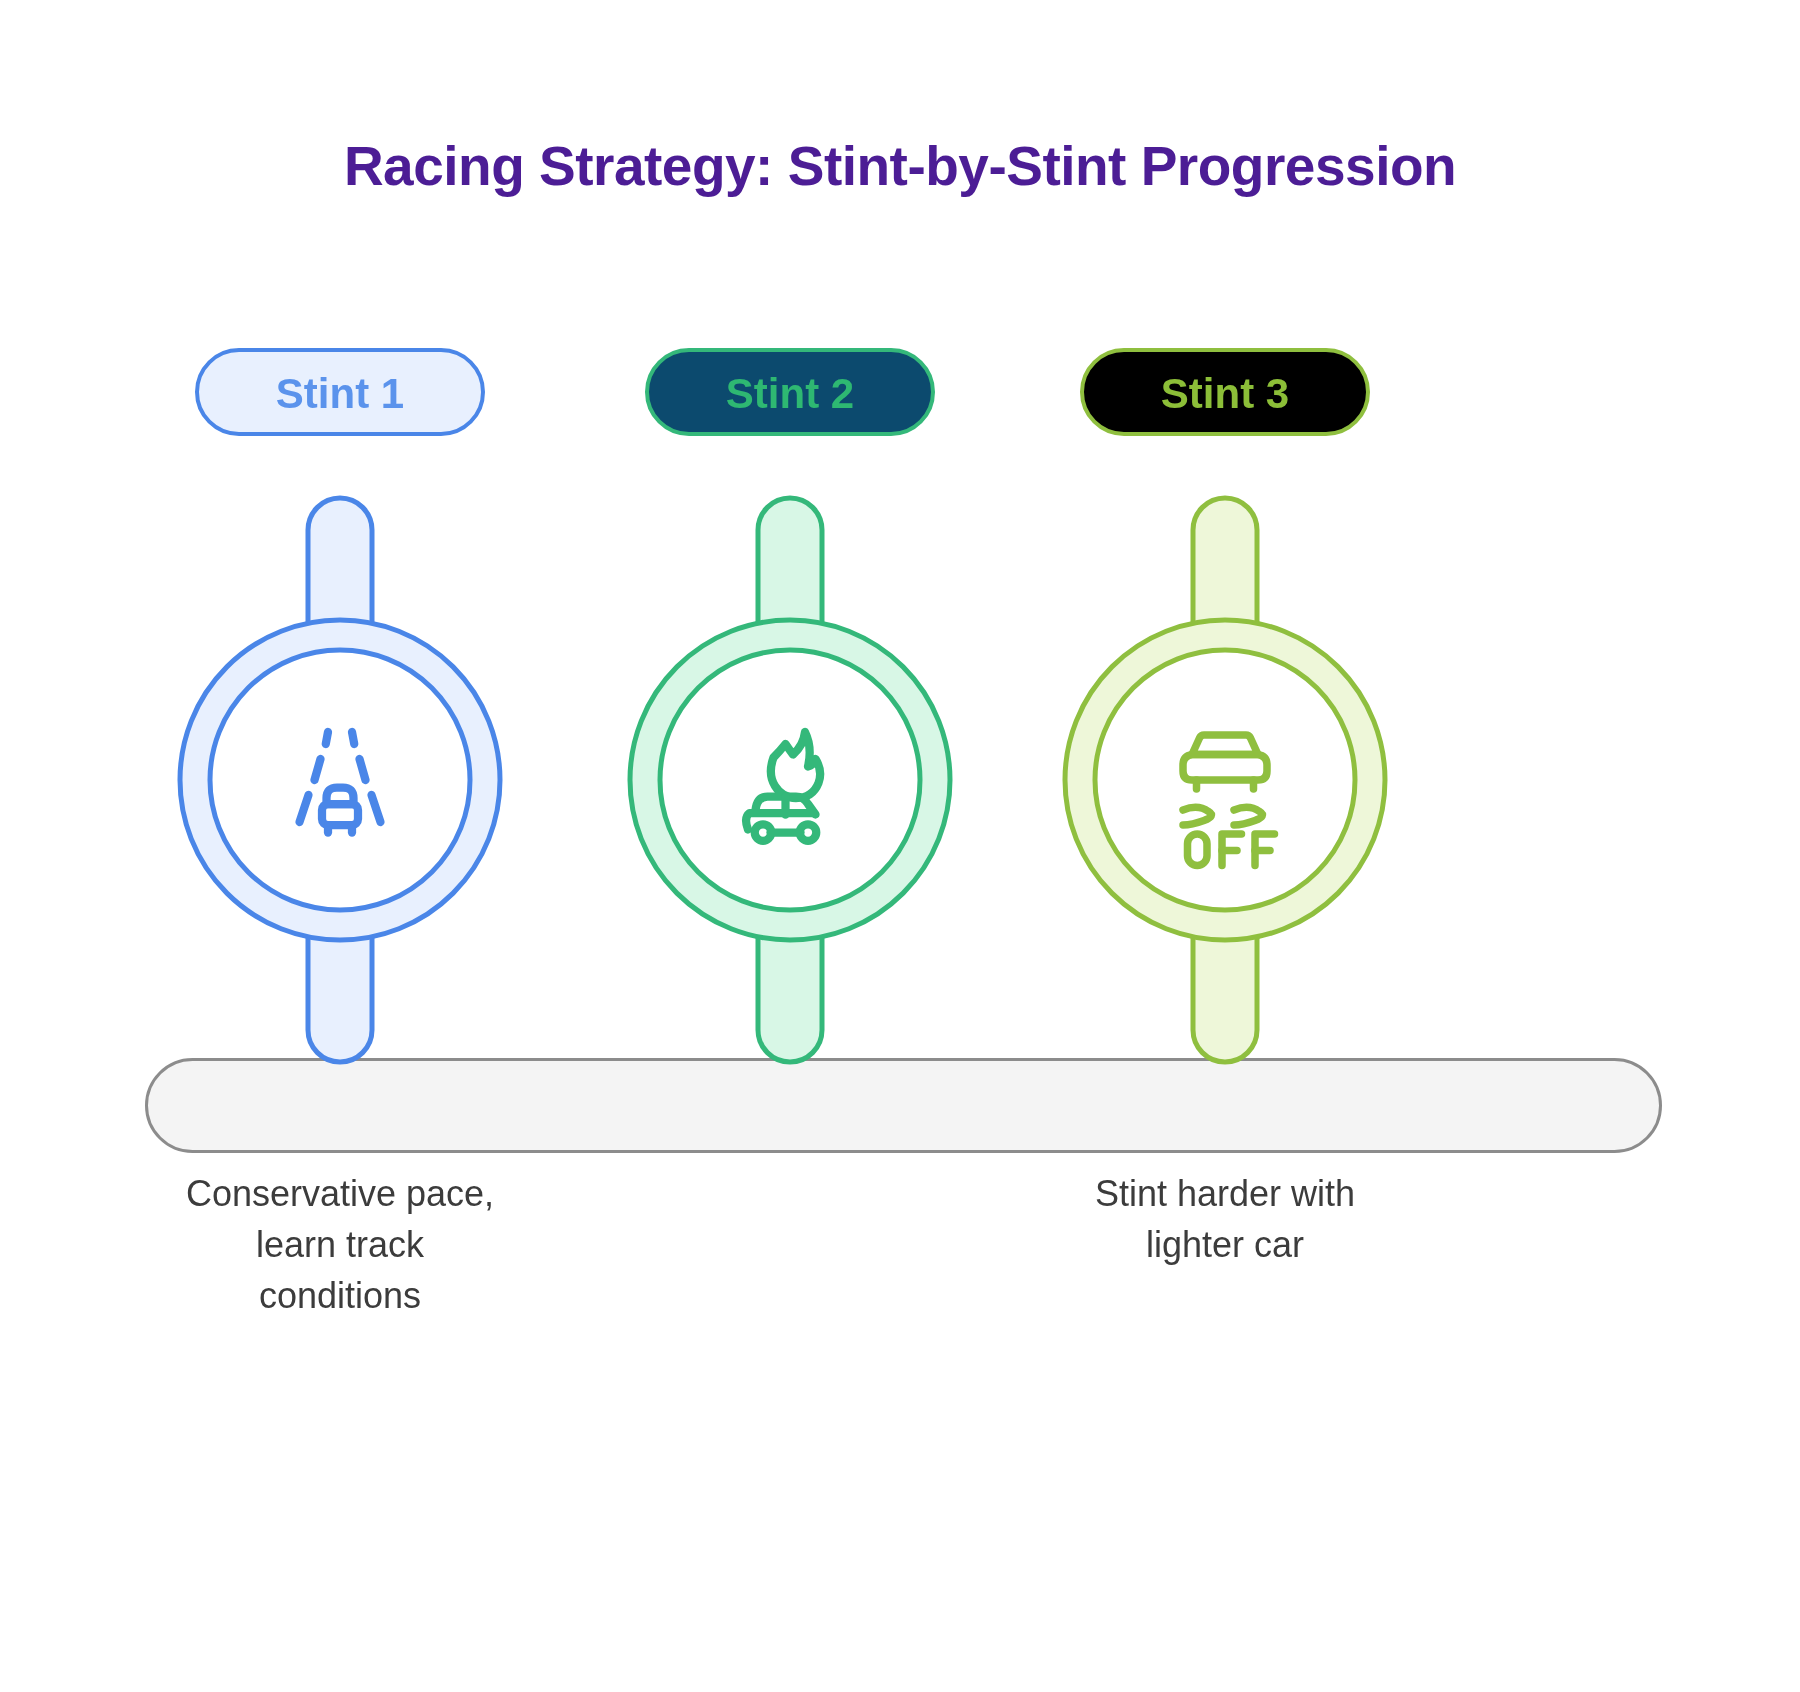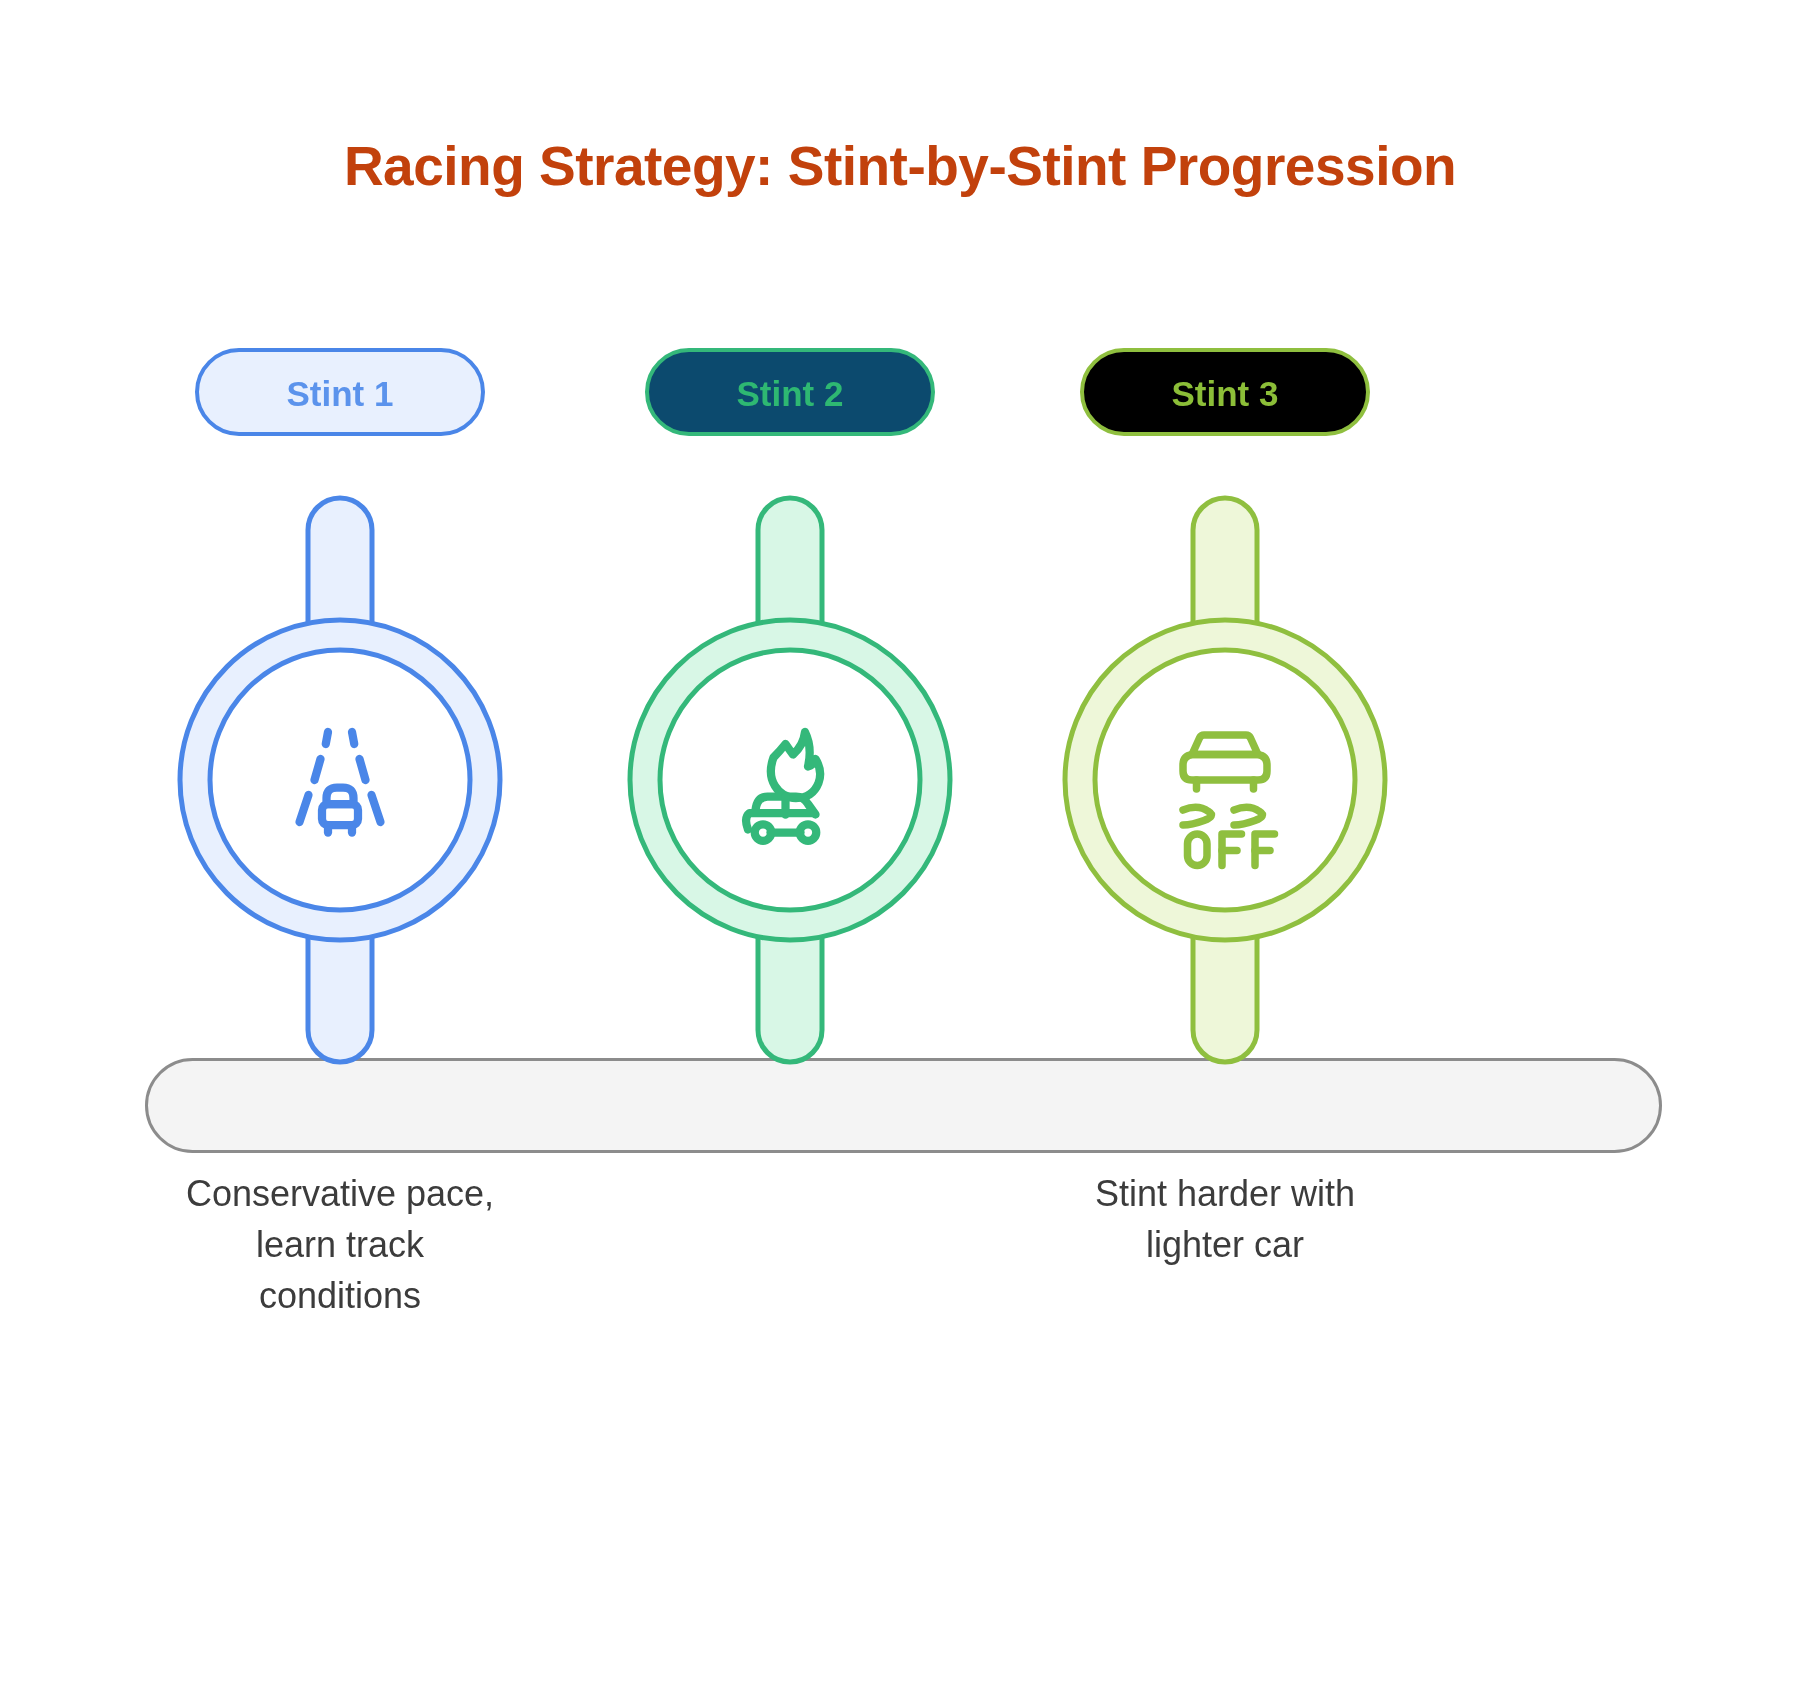--- a/index.html
+++ b/index.html
@@ -62,21 +62,21 @@
   
   .badge {
     position: absolute;
     top: 18px;
     left: 50%;
     transform: translateX(-50%);
     min-width: 290px;
     height: 88px;
     line-height: 84px;
     text-align: center;
-    font-size: 35px;
+    font-size: 42px;
     font-weight: bold;
     border-radius: 46px;
     border: 4px solid;
     box-sizing: border-box;
     white-space: nowrap;
     padding: 0 30px;
   }
 
   
   .node {
@@ -113,21 +113,21 @@
     font-size: 36px;
     line-height: 1.42;
     color: #3c3c3c;
     margin-top: 38px;
   }
   .caption.narrow { width: 330px; }
 </style>
 </head>
 <body style="background: rgb(255, 255, 255);">
 
-<div id="page-title" style="color: #c2410c;">Racing Strategy: Stint-by-Stint Progression</div>
+<div id="page-title" style="color: #4c1d95;">Racing Strategy: Stint-by-Stint Progression</div>
 
 <div id="diagram">
 
   <div class="rail" style="background: rgb(244, 244, 244); border-color: rgb(140, 140, 140);"></div>
 
   <div class="col col-0">
     <div class="badge" id="badge0" style="background: rgb(232, 240, 254); border-color: rgb(74, 134, 232); color: rgb(91, 147, 236);">Stint 1</div>
 
     <div class="node">
       <svg width="330" height="580" viewBox="0 0 330 580">

